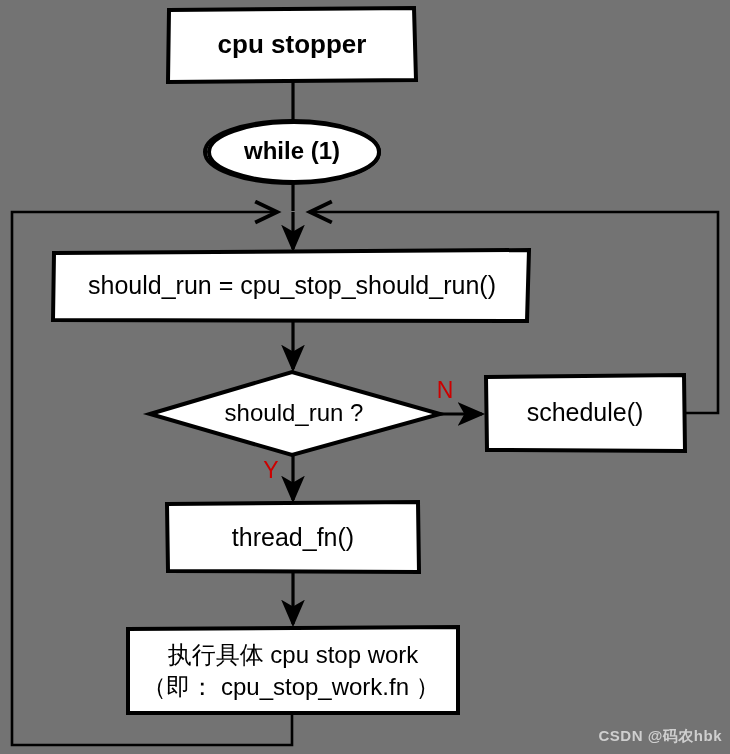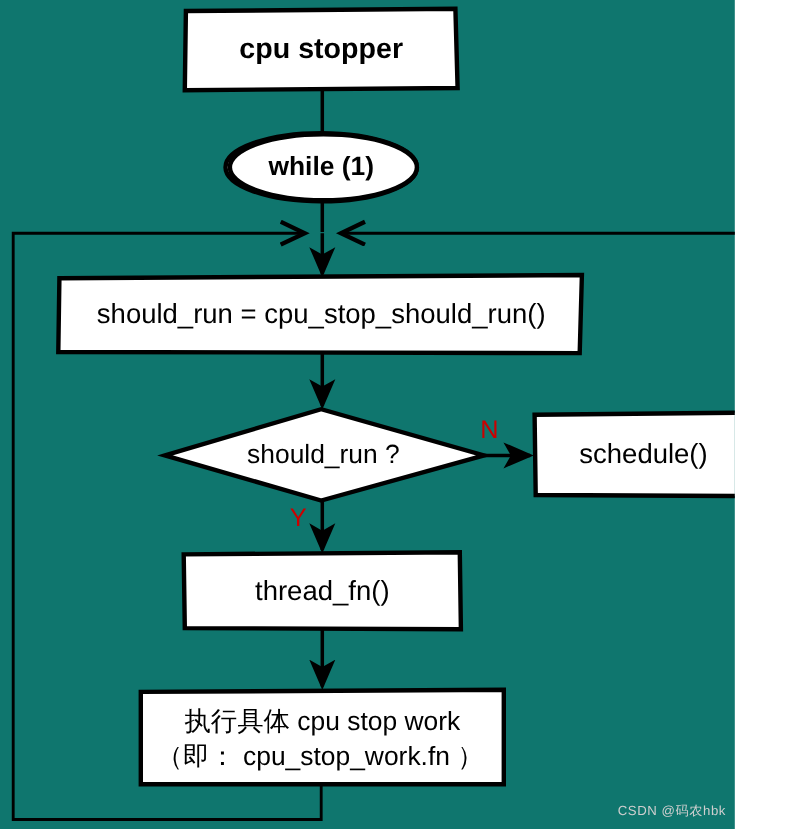--- a/index.html
+++ b/index.html
@@ -5,23 +5,23 @@
   html, body {
     margin: 0;
     padding: 0;
     background: #ffffff;
   }
   body {
     font-family: "Liberation Sans", "DejaVu Sans", sans-serif;
   }
   #canvas {
     position: relative;
-    width: 668px;
+    width: 730px;
     height: 754px;
-    background: #0f766e;
+    background: #737373;
     overflow: hidden;
   }
   #flow-svg {
     position: absolute;
     left: 0;
     top: 0;
     width: 730px;
     height: 754px;
   }
   .node-text {
@@ -54,24 +54,25 @@
   .conn-thin {
     stroke: #000000;
     stroke-width: 2.6;
     fill: none;
   }
   .watermark {
     position: absolute;
     right: 8px;
     bottom: 8px;
     font-family: "Liberation Sans", "DejaVu Sans", sans-serif;
-    font-size: 12px;
+    font-size: 15px;
     color: #cfcfcf;
     letter-spacing: 0.5px;
     user-select: none;
+    font-weight: bold;
   }
 </style>
 </head>
 <body>
 
 <div id="canvas">
 
   <svg id="flow-svg" viewBox="0 0 730 754">
     <defs>
       <marker id="arrow" markerWidth="10" markerHeight="10" refX="7.6" refY="4" orient="auto" markerUnits="strokeWidth">

